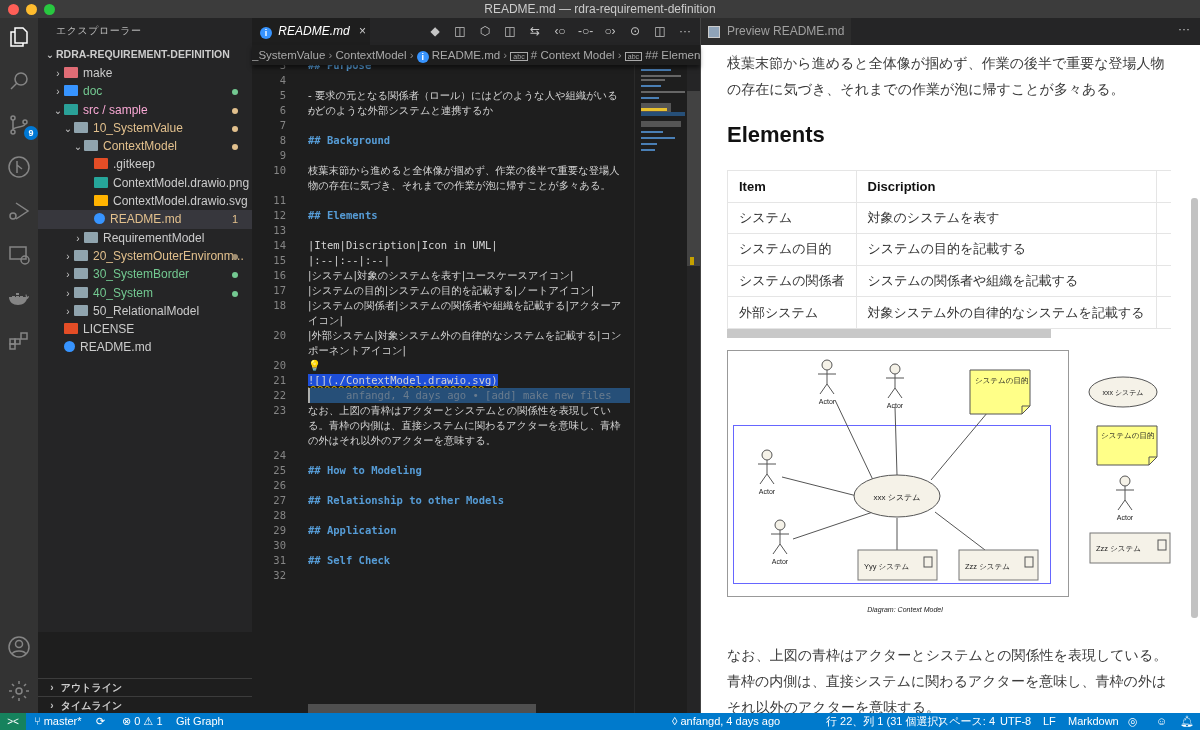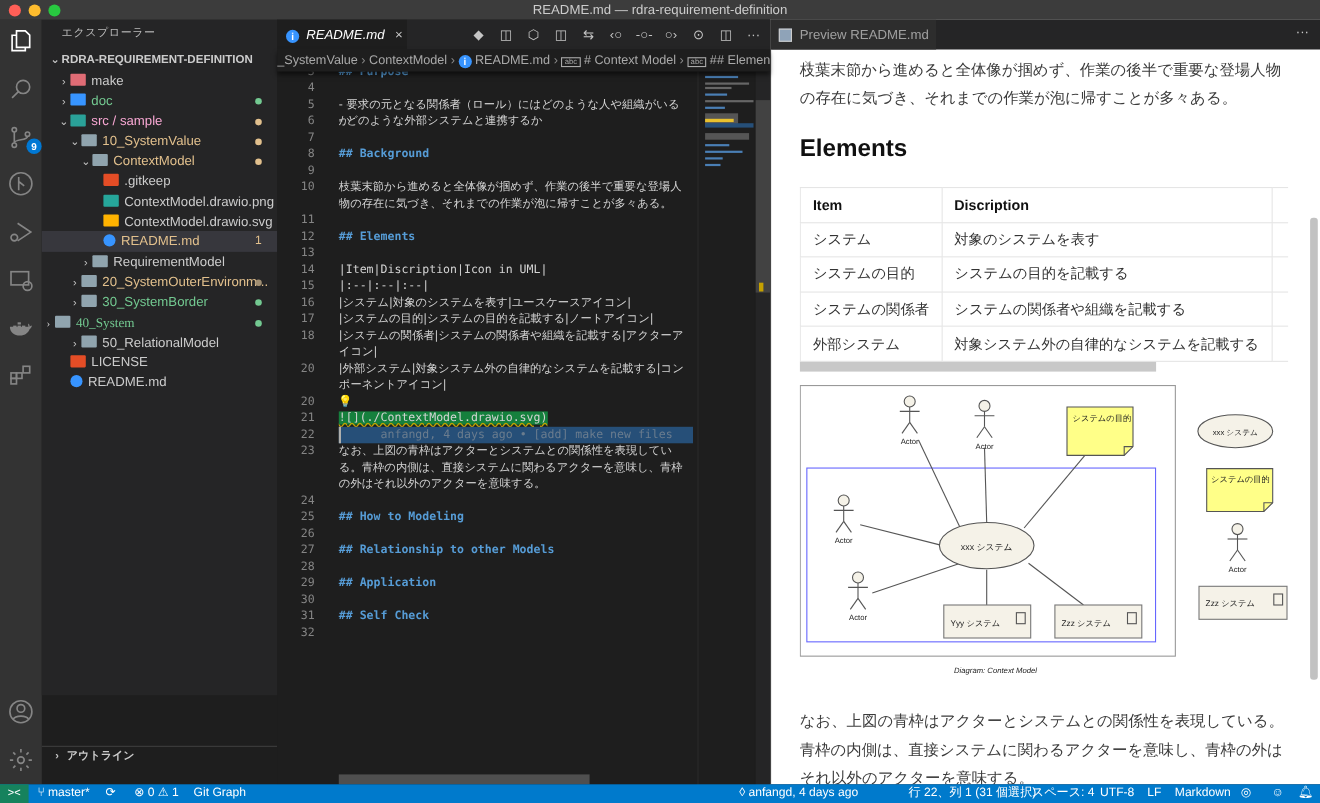--- a/index.html
+++ b/index.html
@@ -25,21 +25,21 @@
   .tab { position: absolute; left: 0; top: 0; height: 27px; width: 118px; background: #1e1e1e; color: #ffffff; font-size: 12px; line-height: 27px; padding-left: 8px; font-style: italic; }
   .tab-actions { position: absolute; right: 8px; top: 6px; display: flex; gap: 11px; color: #c5c5c5; font-size: 12px; }
   .tab-actions span { width: 14px; text-align: center; }
   .breadcrumb { height: 20px; line-height: 20px; font-size: 11.5px; color: #a9a9a9; white-space: nowrap; overflow: hidden; padding-left: 0; box-shadow: 0 3px 4px rgba(0,0,0,0.5); position: relative; z-index: 2; background: #1e1e1e; }
   .info-dot { display: inline-block; width: 12px; height: 12px; border-radius: 50%; background: #3794ff; color: #fff; font-size: 9px; text-align: center; line-height: 12px; font-weight: bold; font-style: normal; vertical-align: -1px; margin-right: 3px; }
   .code { position: absolute; left: 0; top: 47px; width: 378px; height: 650px; font-family: "DejaVu Sans Mono", monospace; font-size: 10.5px; color: #d4d4d4; overflow: hidden; }
   .ln { position: absolute; left: 0; width: 34px; text-align: right; color: #858585; }
   .ct { position: absolute; left: 56px; width: 318px; line-height: 15px; }
   .h2 { color: #569cd6; font-weight: bold; }
   .jp { font-family: "DejaVu Sans", sans-serif; font-size: 10.3px; }
-  .sel { background: #15803d; }
+  .sel { background: #1d4ed8; }
   .minimap { position: absolute; left: 382px; top: 47px; width: 52px; height: 650px; background: #1e1e1e; border-left: 1px solid #2a2a2a; }
   .vscroll { position: absolute; left: 435px; top: 47px; width: 13px; height: 650px; background: #252526; }
   .hscroll { position: absolute; left: 56px; top: 686px; width: 228px; height: 9px; background: #4f4f4f; }
   .preview { position: absolute; left: 700px; top: 18px; width: 500px; height: 695px; background: #ffffff; border-left: 1px solid #444; }
   .ptabs { height: 27px; background: #252526; position: relative; }
   .ptab { position: absolute; left: 0; top: 0; height: 27px; width: 150px; background: #2d2d2d; color: #a0a0a0; font-size: 12px; line-height: 27px; padding-left: 26px; }
   .pbody { position: absolute; left: 26px; top: 27px; width: 444px; color: #333; }
   .para { font-size: 14px; line-height: 26px; color: #3b3b3b; }
   .ph2 { font-size: 22px; font-weight: bold; color: #111; margin-top: 20px; margin-bottom: 22px; }
   table { border-collapse: collapse; font-size: 13px; color: #333; }
@@ -141,26 +141,27 @@
       <div class="tree-row" style="padding-left: 14px;"><span class="chev">⌄</span><span class="ficon" style="background: rgb(42, 161, 152);"></span><span style="color: #f9a8d4;">src / sample</span><span class="dot" style="background: rgb(226, 192, 141);"></span></div>
       <div class="tree-row" style="padding-left: 24px;"><span class="chev">⌄</span><span class="ficon" style="background: rgb(144, 164, 174);"></span><span style="color: rgb(226, 192, 141);">10_SystemValue</span><span class="dot" style="background: rgb(226, 192, 141);"></span></div>
       <div class="tree-row" style="padding-left: 34px;"><span class="chev">⌄</span><span class="ficon" style="background: rgb(144, 164, 174);"></span><span style="color: rgb(226, 192, 141);">ContextModel</span><span class="dot" style="background: rgb(226, 192, 141);"></span></div>
       <div class="tree-row" style="padding-left: 44px;"><span class="chev"></span><span class="ficon" style="background: rgb(228, 77, 38);"></span><span style="color: rgb(204, 204, 204);">.gitkeep</span></div>
       <div class="tree-row" style="padding-left: 44px;"><span class="chev"></span><span class="ficon" style="background: rgb(38, 166, 154);"></span><span style="color: rgb(204, 204, 204);">ContextModel.drawio.png</span></div>
       <div class="tree-row" style="padding-left: 44px;"><span class="chev"></span><span class="ficon" style="background: rgb(255, 179, 0);"></span><span style="color: rgb(204, 204, 204);">ContextModel.drawio.svg</span></div>
       <div class="tree-row selected" style="padding-left: 44px;"><span class="chev"></span><span class="ficon" style="border-radius: 50%; width: 11px; background: rgb(55, 148, 255);"></span><span style="color: rgb(226, 192, 141);">README.md</span><span class="count">1</span></div>
       <div class="tree-row" style="padding-left: 34px;"><span class="chev">›</span><span class="ficon" style="background: rgb(144, 164, 174);"></span><span style="color: rgb(204, 204, 204);">RequirementModel</span></div>
       <div class="tree-row" style="padding-left: 24px;"><span class="chev">›</span><span class="ficon" style="background: rgb(144, 164, 174);"></span><span style="color: rgb(226, 192, 141);">20_SystemOuterEnvironm...</span><span class="dot" style="background: rgb(160, 142, 114);"></span></div>
       <div class="tree-row" style="padding-left: 24px;"><span class="chev">›</span><span class="ficon" style="background: rgb(144, 164, 174);"></span><span style="color: rgb(115, 201, 145);">30_SystemBorder</span><span class="dot" style="background: rgb(115, 201, 145);"></span></div>
-      <div class="tree-row" style=" font-family: Liberation Serif, serif;"><span class="chev">›</span><span class="ficon" style="background: rgb(144, 164, 174);"></span><span style="color: rgb(115, 201, 145);">40_System</span><span class="dot" style="background: rgb(115, 201, 145);"></span></div>
+      <div class="tree-row" style="padding-left: 24px;"><span class="chev">›</span><span class="ficon" style="background: rgb(144, 164, 174);"></span><span style="color: rgb(115, 201, 145);">40_System</span><span class="dot" style="background: rgb(115, 201, 145);"></span></div>
       <div class="tree-row" style="padding-left: 24px;"><span class="chev">›</span><span class="ficon" style="background: rgb(144, 164, 174);"></span><span style="color: rgb(204, 204, 204);">50_RelationalModel</span></div>
       <div class="tree-row" style="padding-left: 14px;"><span class="chev"></span><span class="ficon" style="background: rgb(228, 77, 38);"></span><span style="color: rgb(204, 204, 204);">LICENSE</span></div>
       <div class="tree-row" style="padding-left: 14px;"><span class="chev"></span><span class="ficon" style="border-radius: 50%; width: 11px; background: rgb(55, 148, 255);"></span><span style="color: rgb(204, 204, 204);">README.md</span></div>
     </div>
   <div class="sb-section" style="top:660px"><span class="chev">›</span> <span>アウトライン</span></div>
+  <div class="sb-section" style="top:678px"><span class="chev">›</span> <span>タイムライン</span></div>
 </div>
 
 <div class="editor">
   <div class="tabs">
     <div class="tab">
       <span class="info-dot">i</span>
       <span>README.md</span>
       <span style="margin-left:6px;font-style:normal;color:#ccc">×</span>
     </div>
     <div class="tab-actions" id="tab-actions">

